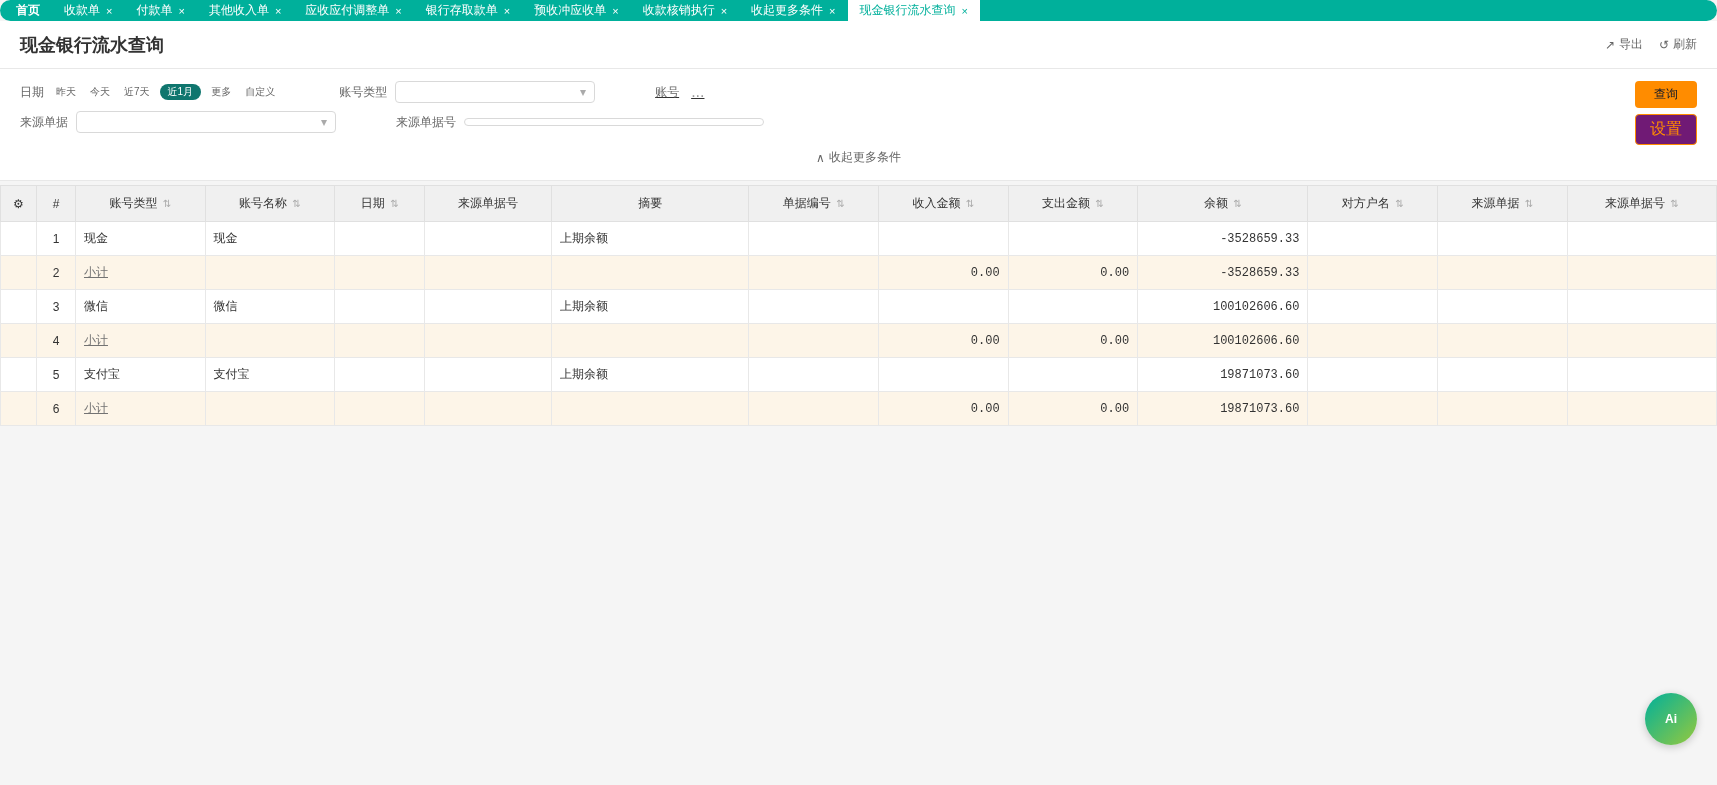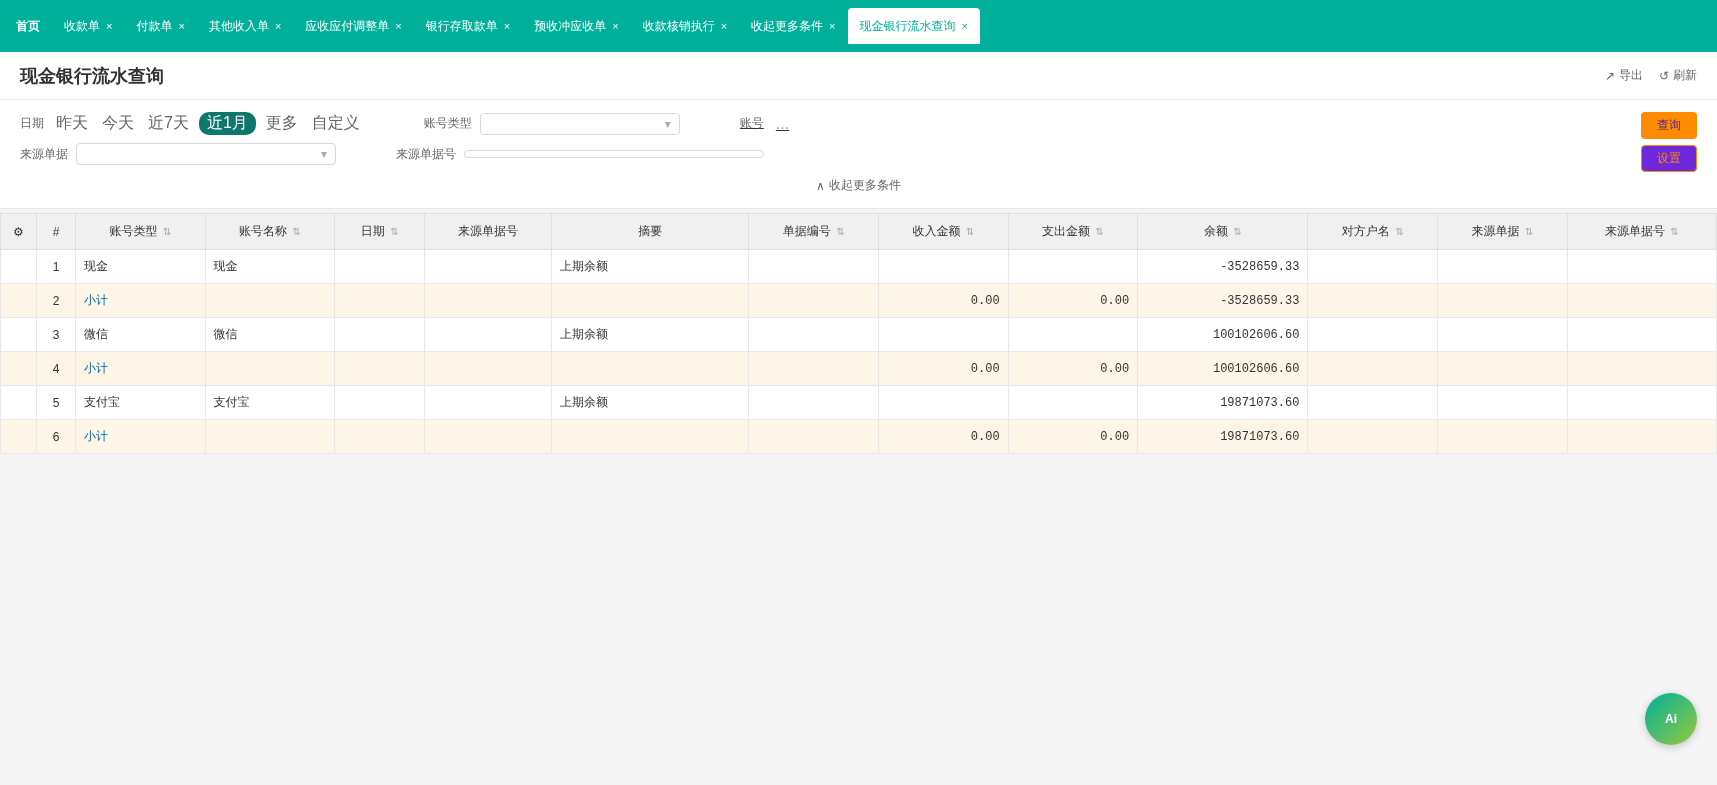--- a/index.html
+++ b/index.html
@@ -3,23 +3,24 @@
   <meta charset="utf-8">
   <style>
     * { margin: 0; padding: 0; box-sizing: border-box; }
     body { font-family: 'Microsoft YaHei', Arial, sans-serif; font-size: 12px; background: #f5f5f5; color: #333; }
 
     
     .top-nav {
       background: #00b09b;
       display: flex;
       align-items: center;
-      height: 52px;
+      height: 21px;
       padding: 0 4px;
       overflow: hidden;
+      border-radius: 14px;
     }
     .nav-tab {
       display: inline-flex;
       align-items: center;
       padding: 0 12px;
       height: 36px;
       color: #fff;
       font-size: 12px;
       cursor: pointer;
       white-space: nowrap;
@@ -89,21 +90,21 @@
     }
     .filter-label {
       color: #666;
       font-size: 12px;
       white-space: nowrap;
     }
     .date-shortcuts {
       display: flex;
       align-items: center;
       gap: 6px;
-      font-size: 16px;
+      font-size: 10px;
       color: #666;
     }
     .date-btn {
       cursor: pointer;
       padding: 1px 4px;
       border-radius: 3px;
     }
     .date-btn.active {
       background: #0f766e;
       color: #fff;
@@ -141,35 +142,35 @@
       color: #999;
     }
     .filter-dots {
       color: #999;
       font-size: 16px;
       cursor: pointer;
       padding: 2px 4px;
     }
     .query-btn {
       background: #ff8c00;
-      color: #4c1d95;
+      color: #0f172a;
       border: none;
       border-radius: 4px;
       padding: 5px 16px;
       cursor: pointer;
       font-size: 12px;
     }
     .settings-btn {
-      background: #6d28d9;
+      background: #701a75;
       color: #ff8c00;
       border: 1px solid #ff8c00;
       border-radius: 4px;
       padding: 4px 14px;
       cursor: pointer;
-      font-size: 12px;
+      font-size: 16px;
     }
     .right-btns {
       display: flex;
       flex-direction: column;
       gap: 6px;
       margin-left: auto;
     }
     .collapse-bar {
       display: flex;
       justify-content: center;
@@ -216,21 +217,21 @@
     tbody tr:nth-child(odd) { background: #fff; }
     tbody tr.subtotal { background: #fdf5e8; }
     tbody td {
       border: 1px solid #e8e8e8;
       padding: 0 8px;
       color: #333;
       white-space: nowrap;
     }
     tbody td.num { text-align: right; font-family: Liberation Mono, monospace; }
     tbody td.center { text-align: center; }
-    tbody td.orange { color: #0369a1; }
+    tbody td.orange { color: #737373; text-decoration: underline; }
     .settings-th { width: 36px; text-align: center; cursor: pointer; }
 
     
     .ai-badge {
       position: fixed;
       right: 20px;
       bottom: 40px;
       background: linear-gradient(135deg, #00b09b, #96c93d);
       color: #fff;
       border-radius: 50%;

